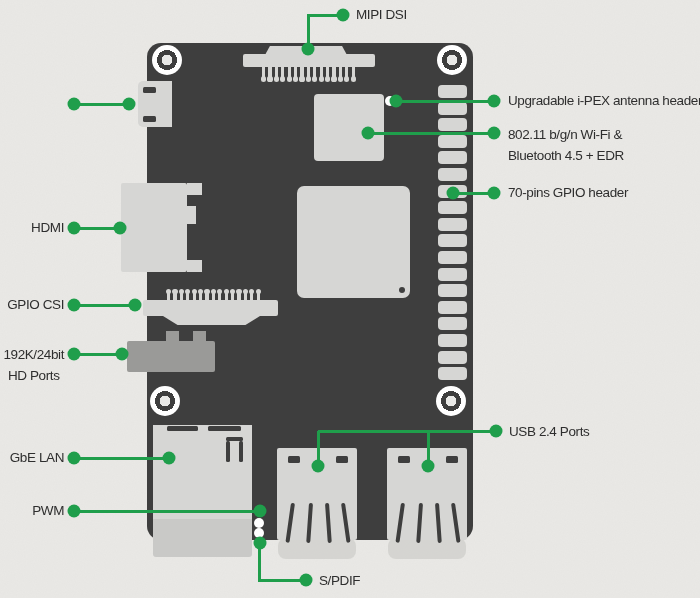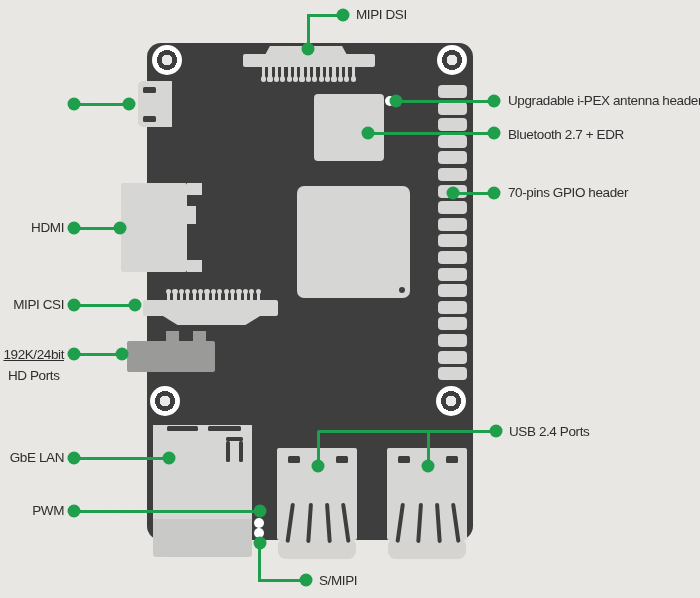--- a/index.html
+++ b/index.html
@@ -219,31 +219,32 @@
   <div class="gdot" style="left:318px;top:466px;"></div>
   <div class="gdot" style="left:428px;top:466px;"></div>
   <div class="gdot" style="left:496px;top:431px;"></div>
 
   <div class="lbl" style="left:356px;top:6px;">MIPI DSI</div>
 
 
   <div class="lbl" style="left:508px;top:92px;">Upgradable i-PEX antenna header</div>
 
   <div class="lbl two" style="left:508px;top:124px;text-align:left;">
-    <div style="position:static;">Bluetooth 2.7 + EDR</div>
+    <div style="position:static;">802.11 b/g/n Wi-Fi &amp;</div>
+    <div style="position:static;">Bluetooth 4.5 + EDR</div>
   </div>
 
   <div class="lbl" style="left:508px;top:184px;">70-pins GPIO header</div>
 
   <div class="lbl r" style="right:636px;top:219px;">HDMI</div>
-  <div class="lbl r" style="right:636px;top:296px;">MIPI CSI</div>
+  <div class="lbl r" style="right:636px;top:296px;">GPIO CSI</div>
 
   <div class="lbl two" style="right:636px;top:344px;">
-    <div style="position:static;text-decoration:underline;">192K/24bit</div>
+    <div style="position:static;">192K/24bit</div>
     <div style="position:static;">HD Ports</div>
   </div>
 
   <div class="lbl r" style="right:636px;top:449px;">GbE LAN</div>
   <div class="lbl r" style="right:636px;top:502px;">PWM</div>
   <div class="lbl" style="left:509px;top:423px;">USB 2.4 Ports</div>
-  <div class="lbl" style="left:319px;top:572px;">S/MIPI</div>
+  <div class="lbl" style="left:319px;top:572px;">S/PDIF</div>
 
 </div>
 
 </body></html>

